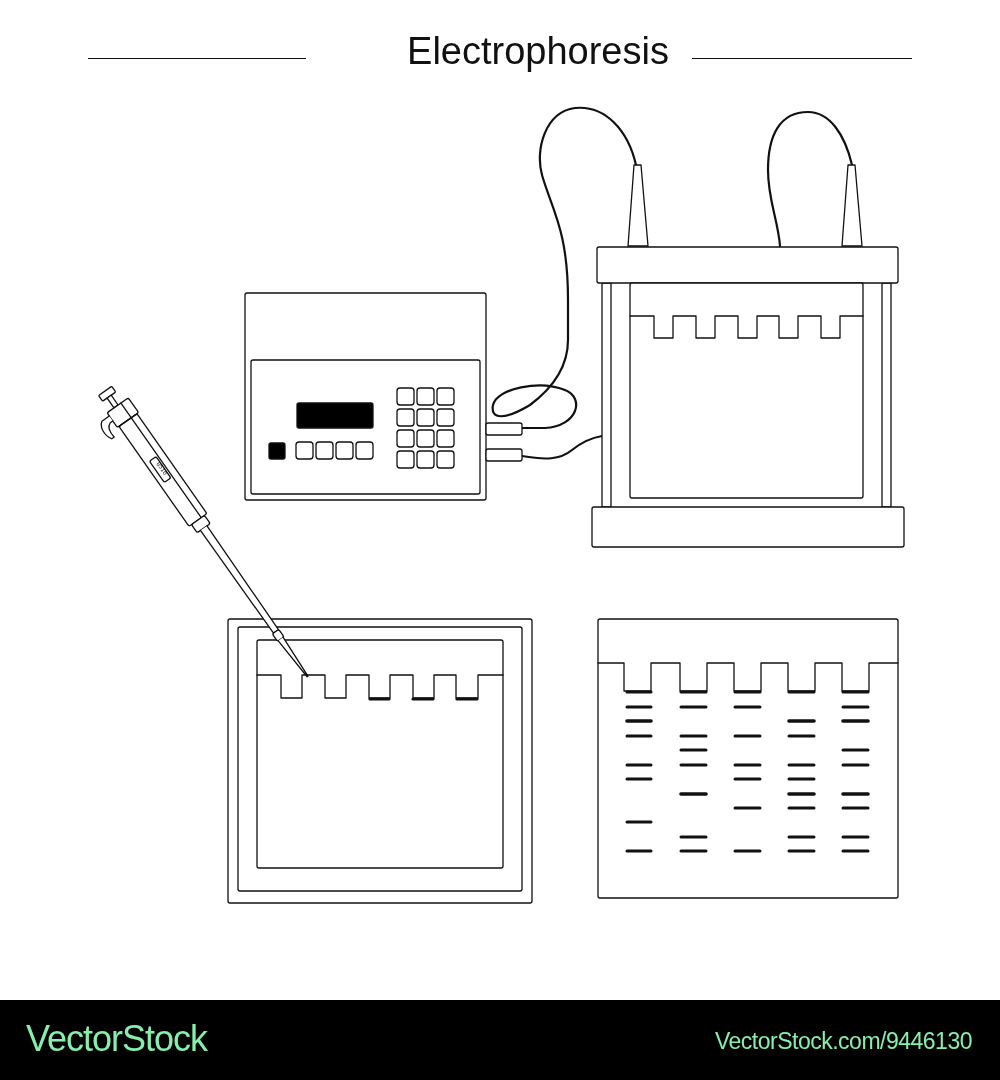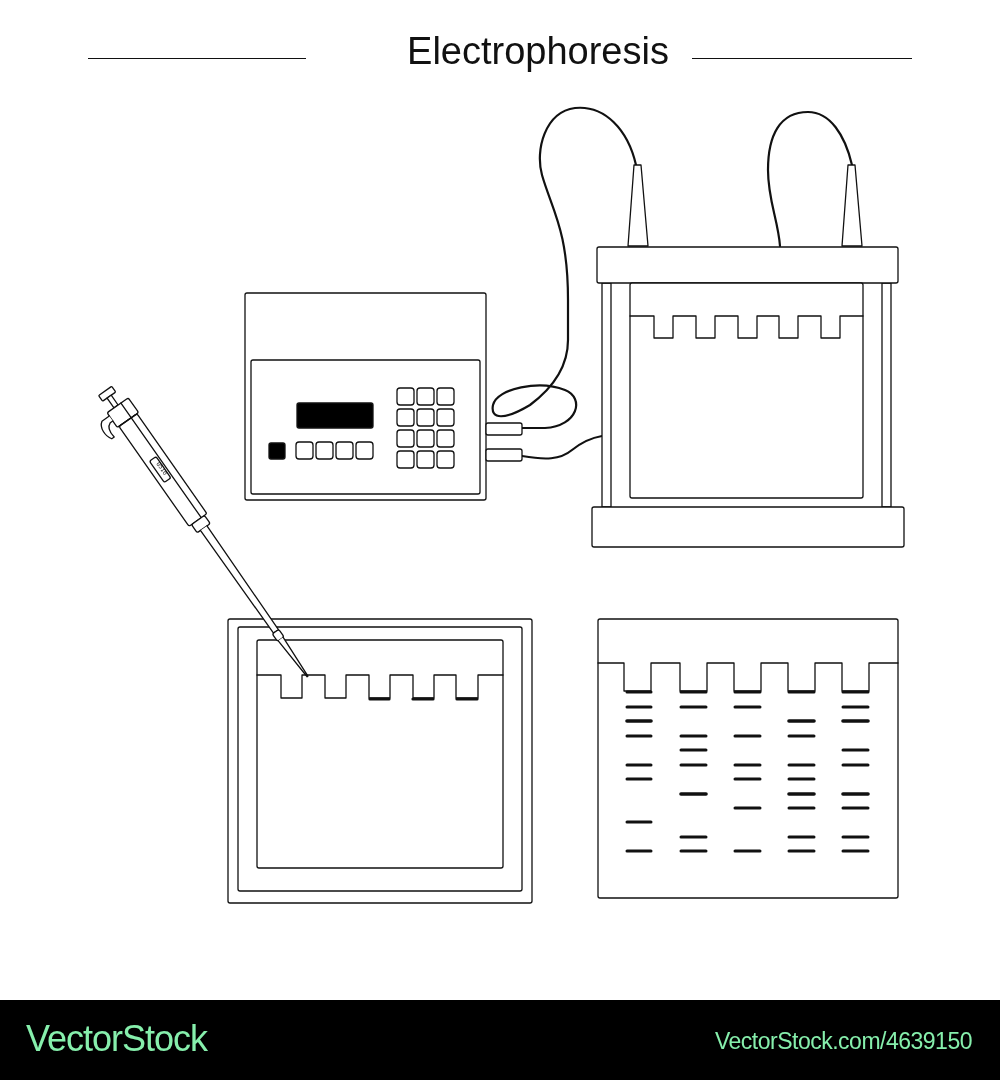--- a/index.html
+++ b/index.html
@@ -161,14 +161,14 @@
       <line x1="843" y1="794" x2="868" y2="794" stroke-width="3.6"></line>
       <line x1="843" y1="808" x2="868" y2="808"></line>
       <line x1="843" y1="837" x2="868" y2="837"></line>
       <line x1="843" y1="851" x2="868" y2="851"></line>
     </g>
   </g>
 </svg>
 
 <div id="footer">
   <div id="brand">VectorStock</div>
-  <div id="url">VectorStock.com/4639150</div>
+  <div id="url">VectorStock.com/9446130</div>
 </div>
 
 </body></html>

